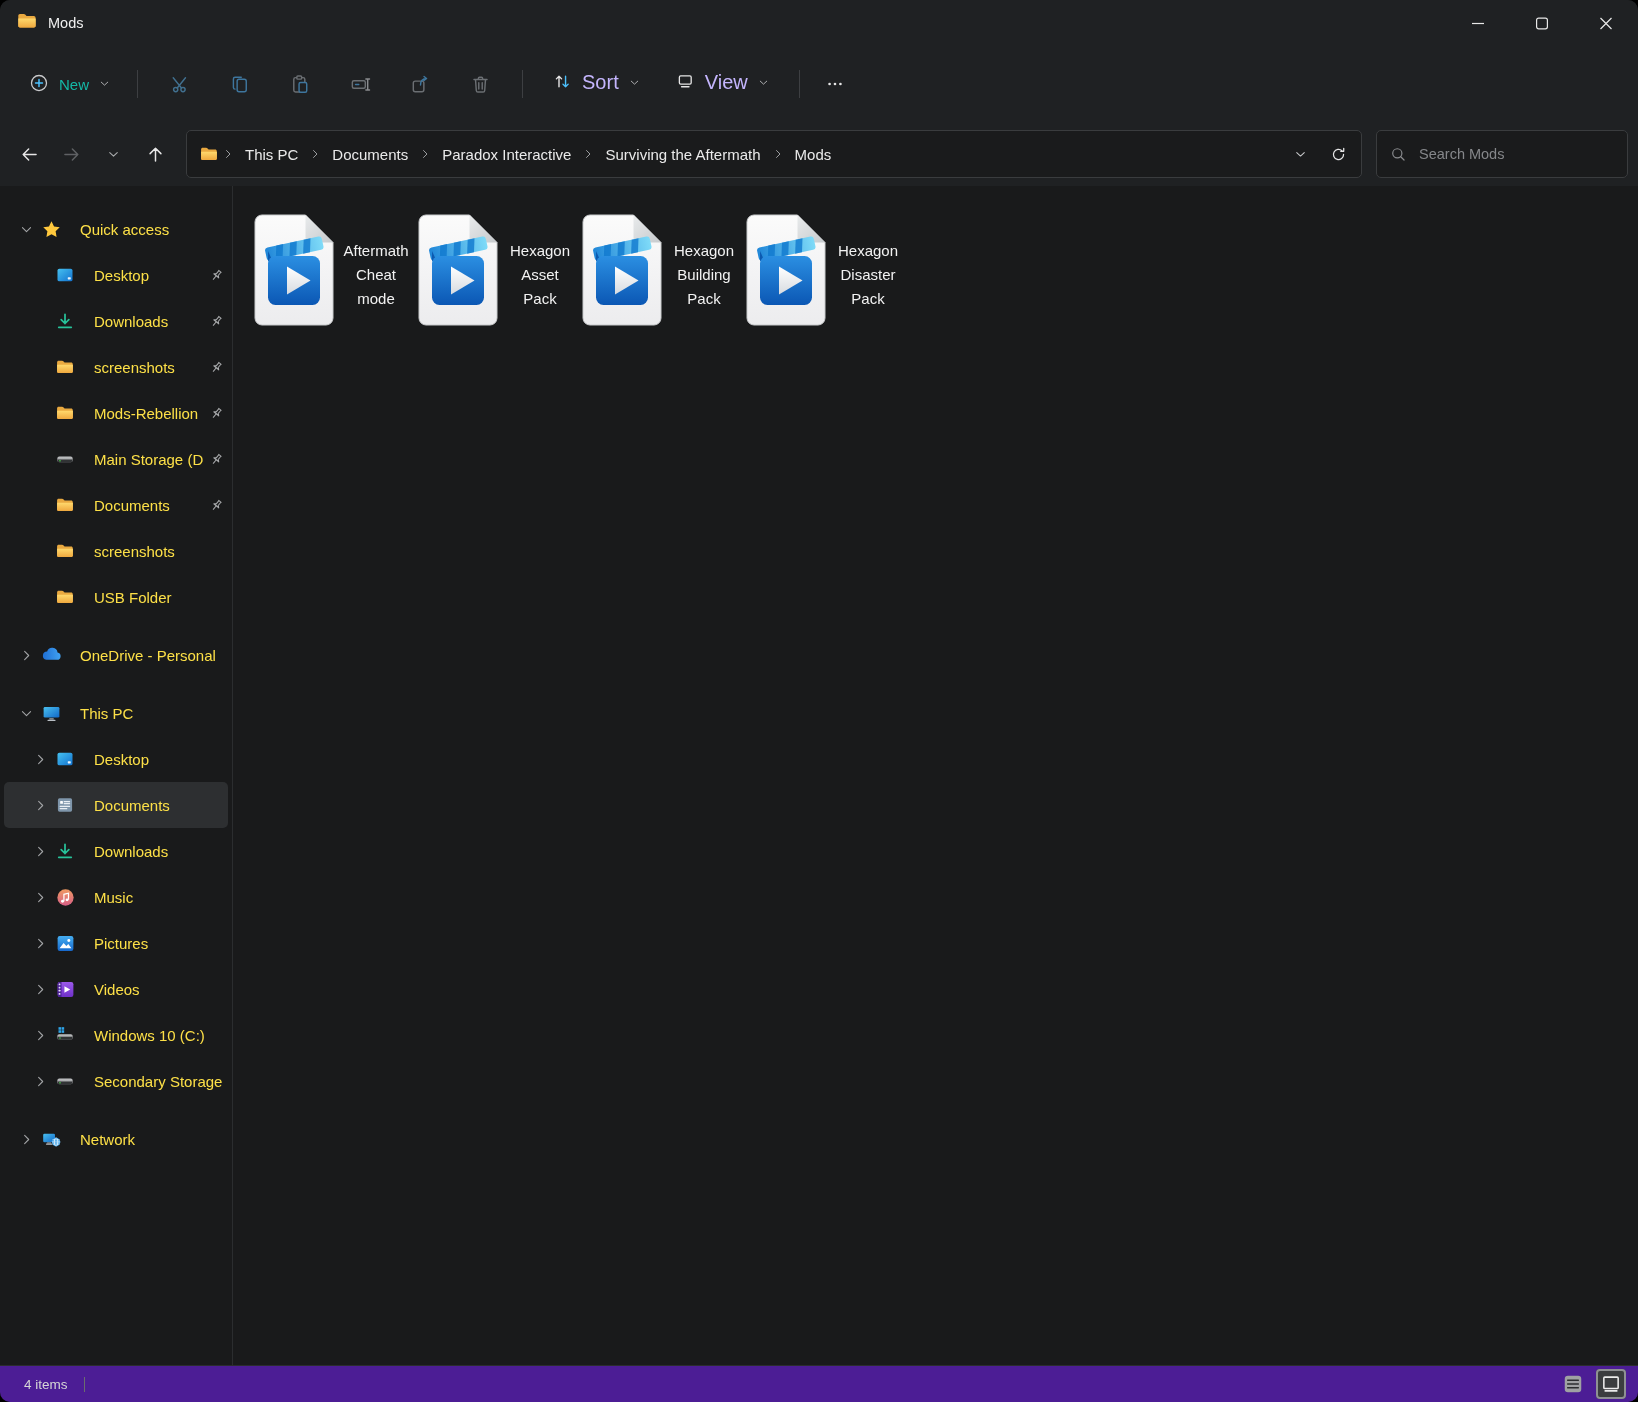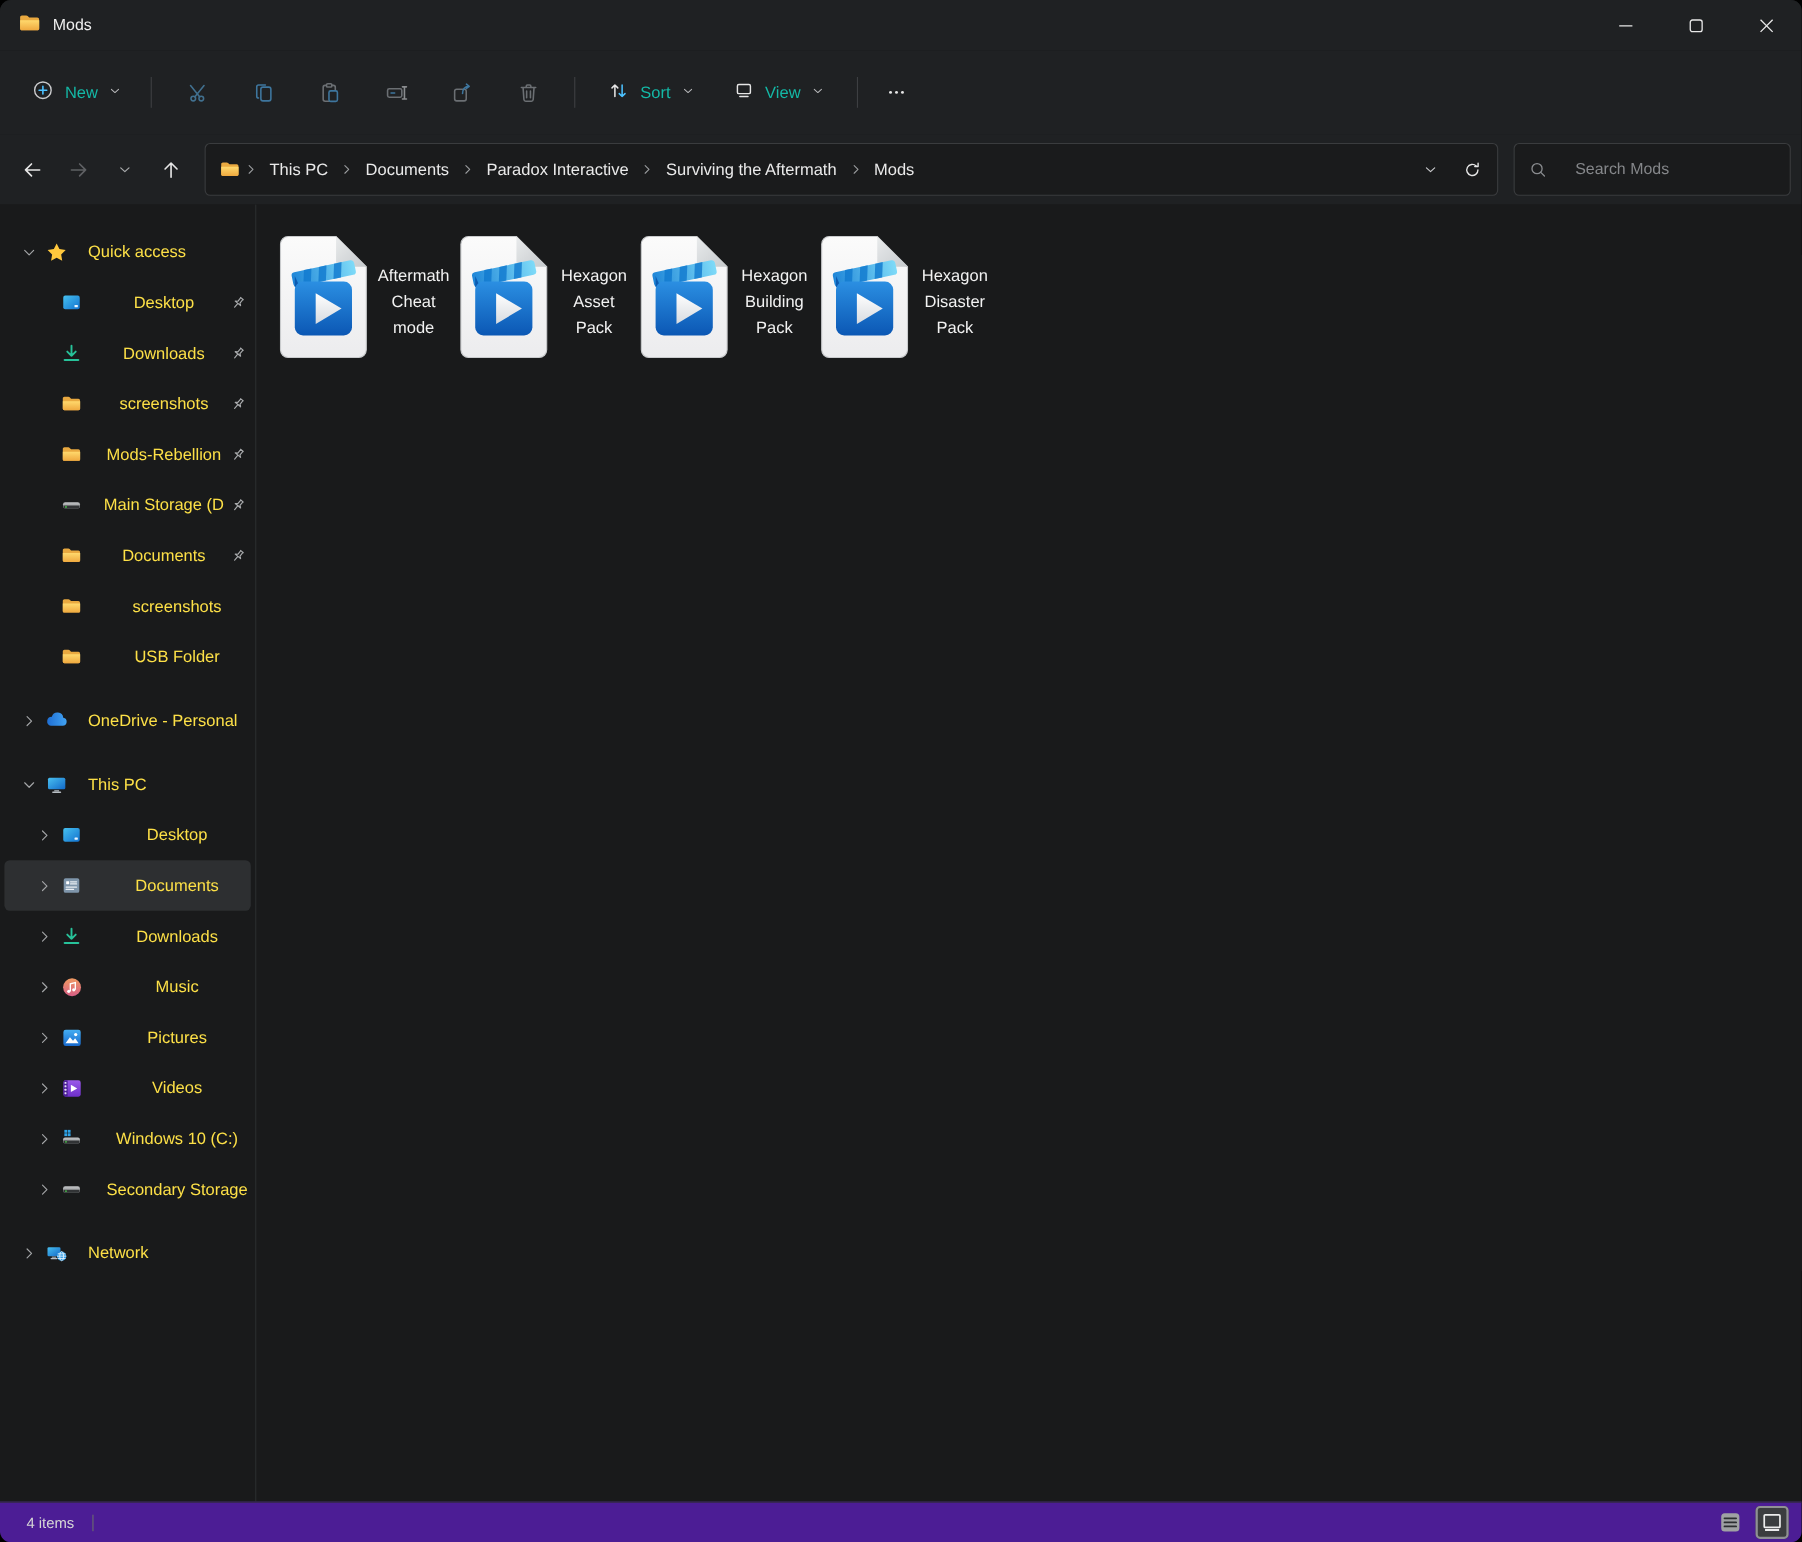--- a/index.html
+++ b/index.html
@@ -13,38 +13,38 @@
   .title-group{display:flex;align-items:center;gap:10px;}
   .title-text{font-size:14.5px;color:#f0f0f0;}
   .win-controls{margin-left:auto;display:flex;height:100%;}
   .win-btn{width:64px;height:100%;display:flex;align-items:center;justify-content:center;cursor:default;}
   
   .commandbar{flex:0 0 76px;background:#1f2123;display:flex;align-items:center;padding:0 14px;}
   .tb-new{display:flex;align-items:center;gap:9px;padding:9px 14px;border-radius:5px;font-size:15px;color:#14b8a6;}
   .tb-sep{width:1px;height:28px;background:#3d3f42;margin:0 12px;flex:0 0 1px;}
   .tb-actions{display:flex;align-items:center;}
   .tb-icon-btn{width:48px;height:40px;display:flex;align-items:center;justify-content:center;border-radius:5px;margin:0 6px;}
-  .tb-text-btn{display:flex;align-items:center;gap:9px;padding:9px 13px;font-size:15px;color:#14b8a6;border-radius:5px;margin:0 4px;}
+  .tb-text-btn{display:flex;align-items:flex-start;gap:9px;padding:9px 13px;font-size:20px;color:#c4b5fd;border-radius:5px;margin:0 4px;}
   .tb-more{width:46px;height:40px;display:flex;align-items:center;justify-content:center;border-radius:5px;}
   
   .addressrow{flex:0 0 64px;background:#1f2123;display:flex;align-items:center;padding:0 10px 0 8px;}
   .nav-btn{width:42px;height:36px;display:flex;align-items:center;justify-content:center;border-radius:5px;flex:0 0 42px;}
   .address-box{flex:1;height:46px;margin-left:10px;background:#1a1b1c;border:1px solid #3a3c3e;border-radius:5px;display:flex;align-items:center;padding:0 4px 0 12px;min-width:0;}
   .breadcrumb{display:flex;align-items:center;gap:1px;font-size:15px;color:#eaeaea;flex:1;min-width:0;}
   .crumb{padding:5px 8px;border-radius:4px;white-space:nowrap;}
   .crumb-sep{display:flex;align-items:center;padding:0 2px;}
   .addr-btn{width:38px;height:36px;display:flex;align-items:center;justify-content:center;border-radius:4px;flex:0 0 38px;}
-  .search-box{flex:0 0 228px;height:46px;margin-left:14px;background:#1a1b1c;border:1px solid #3a3c3e;border-radius:5px;display:flex;align-items:center;padding:0 10px 0 12px;gap:22px;}
+  .search-box{flex:0 0 228px;height:46px;margin-left:14px;background:#1a1b1c;border:1px solid #3a3c3e;border-radius:5px;display:flex;align-items:center;padding:0 10px 0 12px;gap:9px;}
   .search-input{background:transparent;border:none;outline:none;color:#e6e6e6;font-size:14.5px;width:100%;font-family:inherit;}
   .search-input::placeholder{color:#85878a;}
   
   .bodyarea{flex:1;display:flex;min-height:0;background:#191a1b;}
   .sidebar{flex:0 0 232px;width:232px;border-right:1px solid #2b2d2f;padding-top:20px;overflow:hidden;}
   .srow{height:46px;display:flex;align-items:center;margin:0 4px;border-radius:5px;padding-left:10px;}
-  .srow.indent1{padding-left:24px;text-align:center;}
+  .srow.indent1{padding-left:24px;}
   .srow.gap{margin-top:12px;}
   .srow.selected{background:#2d2f31;}
   .chev-box{flex:0 0 24px;display:flex;align-items:center;justify-content:center;}
   .sicon{flex:0 0 26px;display:flex;align-items:center;justify-content:center;}
   .slabel{margin-left:16px;font-size:15px;color:#fde047;white-space:nowrap;overflow:hidden;flex:1;}
   .pin-box{flex:0 0 24px;display:flex;align-items:center;justify-content:center;margin-right:0;}
   
   .content{flex:1;padding:24px 0 0 14px;overflow:hidden;}
   .file-grid{display:flex;flex-wrap:wrap;}
   .file-item{width:164px;display:flex;flex-direction:row;align-items:center;padding:2px 0;border-radius:4px;}

